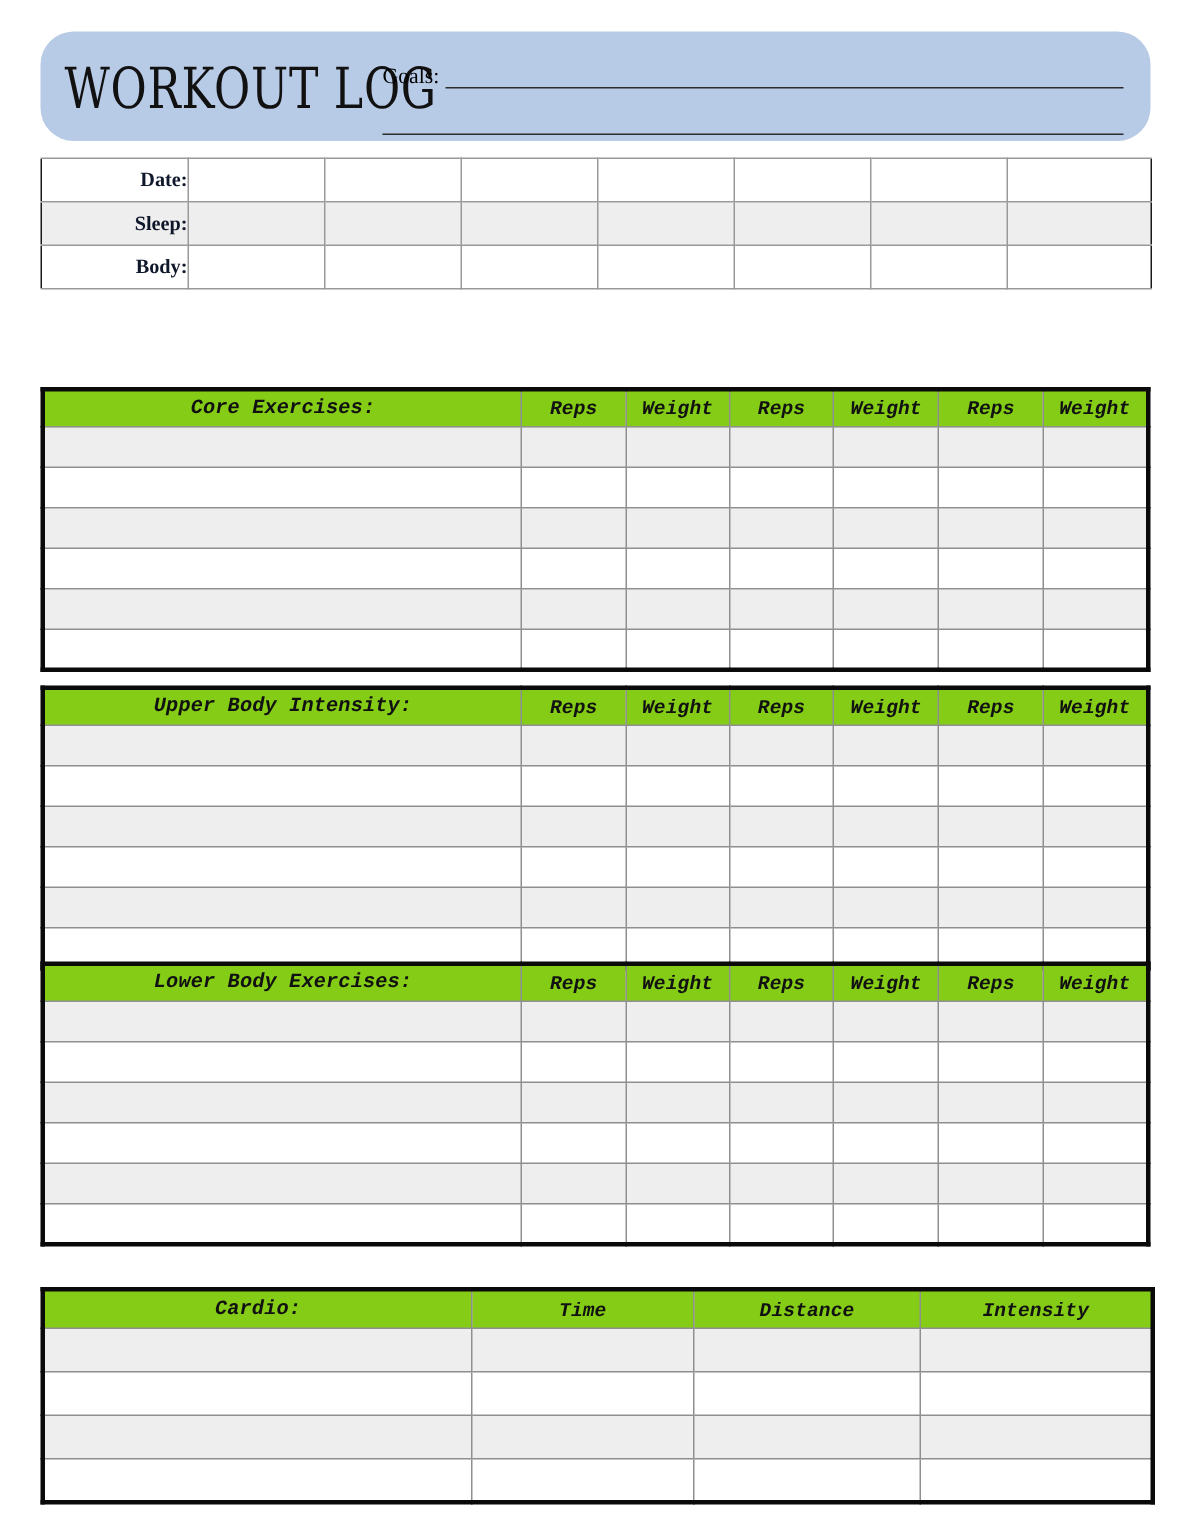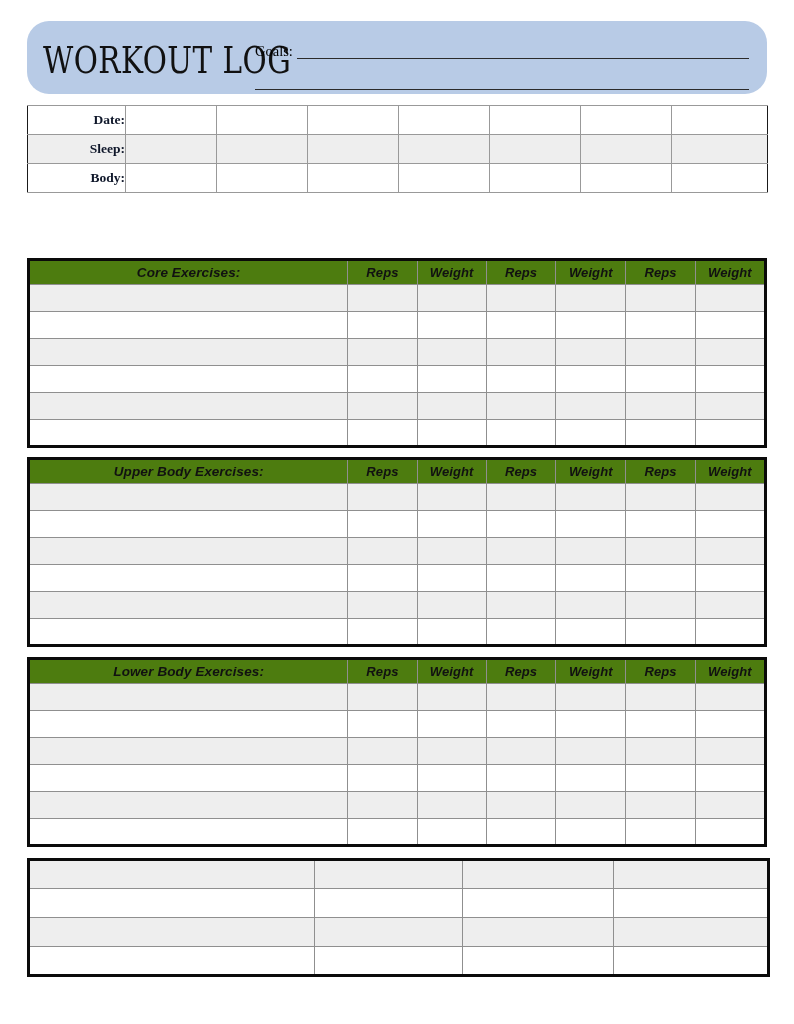--- a/index.html
+++ b/index.html
@@ -122,27 +122,27 @@
   }
   .ex-table {
     border: 3.2px solid #0a0a0a;
   }
   .ex-table td {
     border: 0.9px solid #8f8f8f;
   }
   .ex-table tr.head-row td {
     height: 25px;
     text-align: center;
-    font-family: Liberation Sans, sans-serif;
+    font-family: Liberation Mono, monospace;
     font-style: italic;
     font-weight: bold;
     font-size: 13px;
     letter-spacing: 0.1px;
     color: #111111;
-    background: #4d7c0f;
+    background: #84cc16;
   }
   .ex-table tr.head-row td.sec-title {
     font-size: 13.5px;
   }
   .ex-table tr.body-row td { height: 27px; background: #ffffff; }
   .ex-table tr.body-row.shaded td { background: #eeeeee; }
 
   
   .cardio-table tr.head-row td { height: 26px; }
   .cardio-table tr.body-row td { height: 29px; }
@@ -295,21 +295,21 @@
       <col style="width:318px">
       <col style="width:69px">
         <col style="width:69px">
         <col style="width:69px">
       <col style="width:70px">
         <col style="width:69px">
         <col style="width:70px">
     </colgroup>
     <tbody>
         <tr class="head-row">
-          <td class="sec-title">Upper Body Exercises:</td>
+          <td class="sec-title">Upper Body Intensity:</td>
           <td>Reps</td>
           <td>Weight</td>
           <td>Reps</td>
           <td>Weight</td>
           <td>Reps</td>
           <td>Weight</td>
         </tr>
         <tr class="body-row shaded">
           <td></td>
           <td></td>
@@ -361,21 +361,21 @@
           <td></td>
           <td></td>
           <td></td>
           <td></td>
           <td></td>
         </tr>
       </tbody>
   </table>
 </div>
 
-<div class="section-wrap" id="section-2" style="top:657px;">
+<div class="section-wrap" id="section-2" style="top:641px;">
   <table class="ex-table">
     <colgroup>
       <col style="width:318px">
       <col style="width:69px">
         <col style="width:69px">
         <col style="width:69px">
       <col style="width:70px">
         <col style="width:69px">
         <col style="width:70px">
     </colgroup>
@@ -449,20 +449,26 @@
 
 <div class="section-wrap" id="cardio-section" style="top:858px;">
   <table class="ex-table cardio-table">
     <colgroup>
       <col style="width:286px">
       <col style="width:148px">
         <col style="width:151px">
         <col style="width:155px">
     </colgroup>
     <tbody>
+        <tr class="head-row">
+          <td class="sec-title">Cardio:</td>
+          <td>Time</td>
+          <td>Distance</td>
+          <td>Intensity</td>
+        </tr>
         <tr class="body-row shaded">
           <td></td>
           <td></td>
           <td></td>
           <td></td>
         </tr>
         <tr class="body-row">
           <td></td>
           <td></td>
           <td></td>

